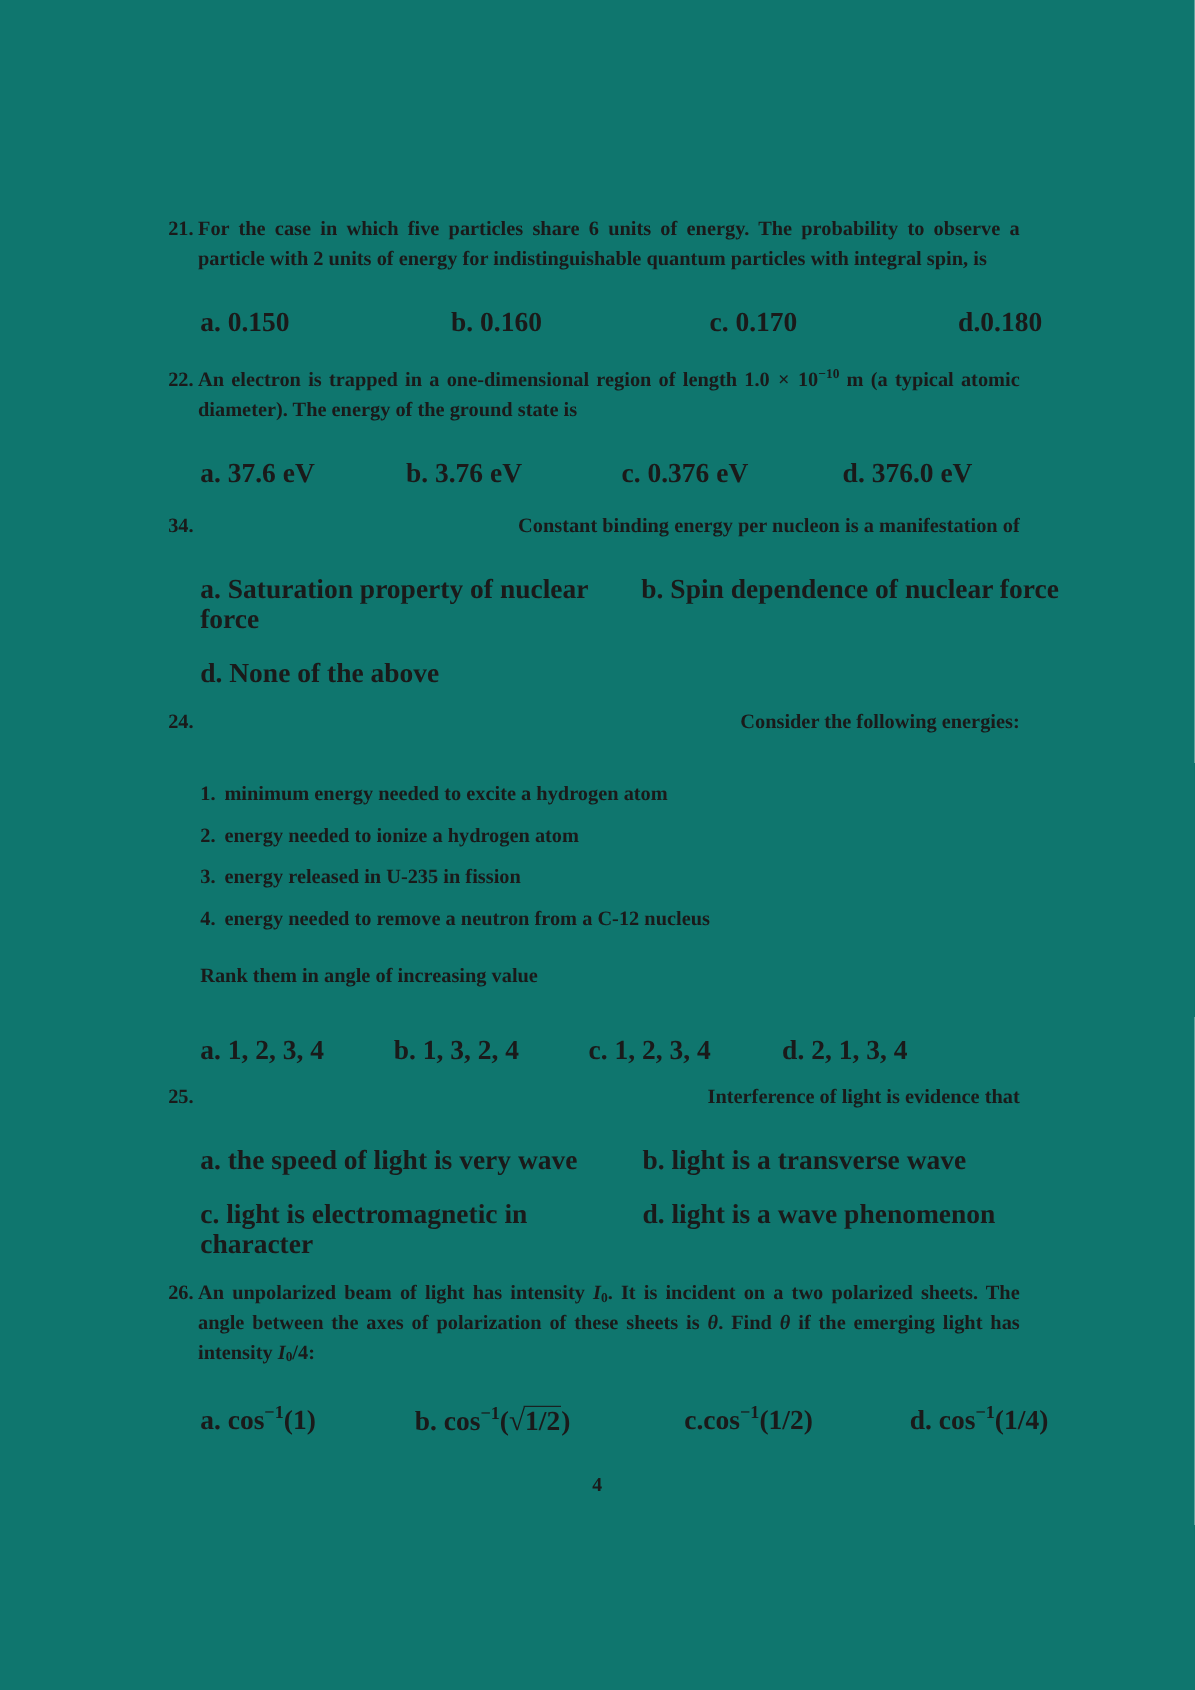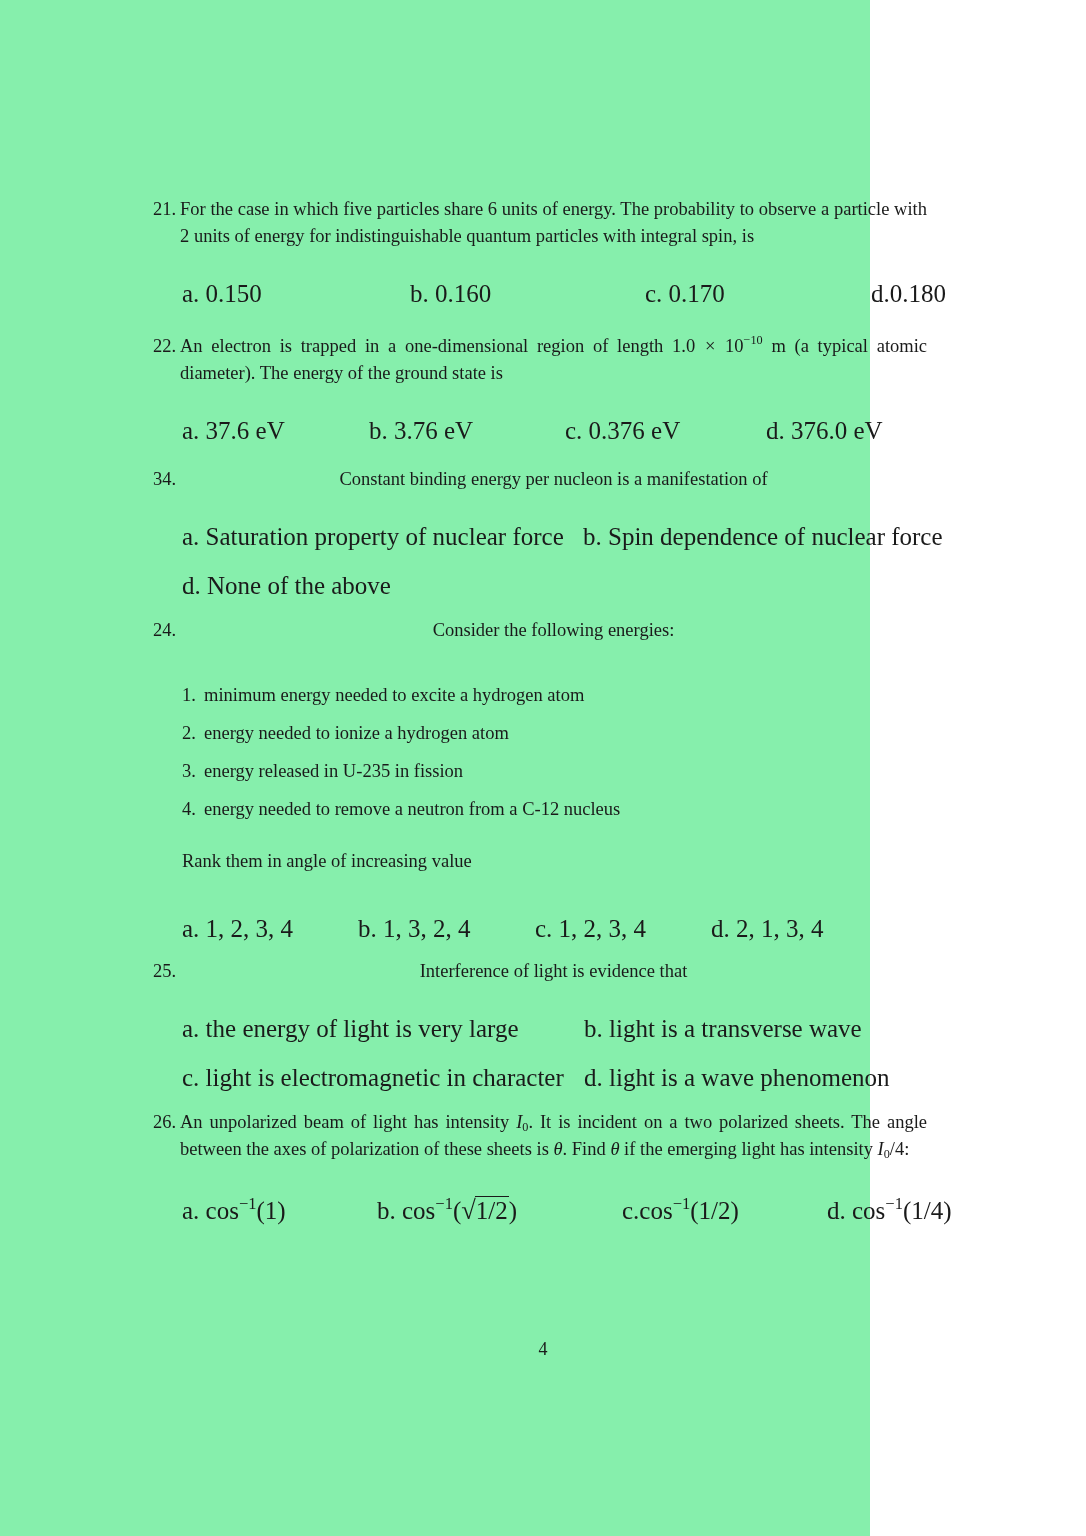--- a/index.html
+++ b/index.html
@@ -11,23 +11,24 @@
     width: 1086px;
     height: 1536px;
     position: relative;
     font-family: "Liberation Serif", "DejaVu Serif", serif;
     color: #1a1a1a;
     overflow: hidden;
   }
   .page {
     position: absolute;
     left: 0; top: 0;
-    width: 870px;
+    width: 1086px;
     height: 1536px;
-    background: #86efac;
+    background: #0f766e;
+    font-weight: bold;
   }
   .content {
     position: absolute;
     left: 142px;
     top: 196px;
     width: 785px;
   }
 
   
   .qblock {
@@ -44,21 +45,21 @@
     font-size: 18.5px;
     line-height: 27px;
   }
   .qtext {
     font-size: 18.5px;
     line-height: 27px;
     text-align: justify;
     text-justify: inter-word;
     hyphens: none;
   }
-  .qtext.nojust { text-align: center; }
+  .qtext.nojust { text-align: right; }
 
   
   .opts {
     position: relative;
     padding-left: 40px;
     font-size: 18.5px;
     line-height: 27px;
   }
 
   .optgrid {
@@ -218,21 +219,21 @@
 
     <div class="sp16"></div>
 
     <div class="qblock">
       <span class="qnum">25.</span>
       <div class="qtext nojust">Interference of light is evidence that</div>
     </div>
     <div class="sp30"></div>
     <div class="opts">
       <div class="optgrid">
-        <span class="optcell" style="width:402px">a. the energy of light is very large</span>
+        <span class="optcell" style="width:402px">a. the speed of light is very wave</span>
         <span class="optcell">b. light is a transverse wave</span>
       </div>
       <div class="sp22"></div>
       <div class="optgrid">
         <span class="optcell" style="width:402px">c. light is electromagnetic in character</span>
         <span class="optcell">d. light is a wave phenomenon</span>
       </div>
     </div>
 
     <div class="sp18"></div>

